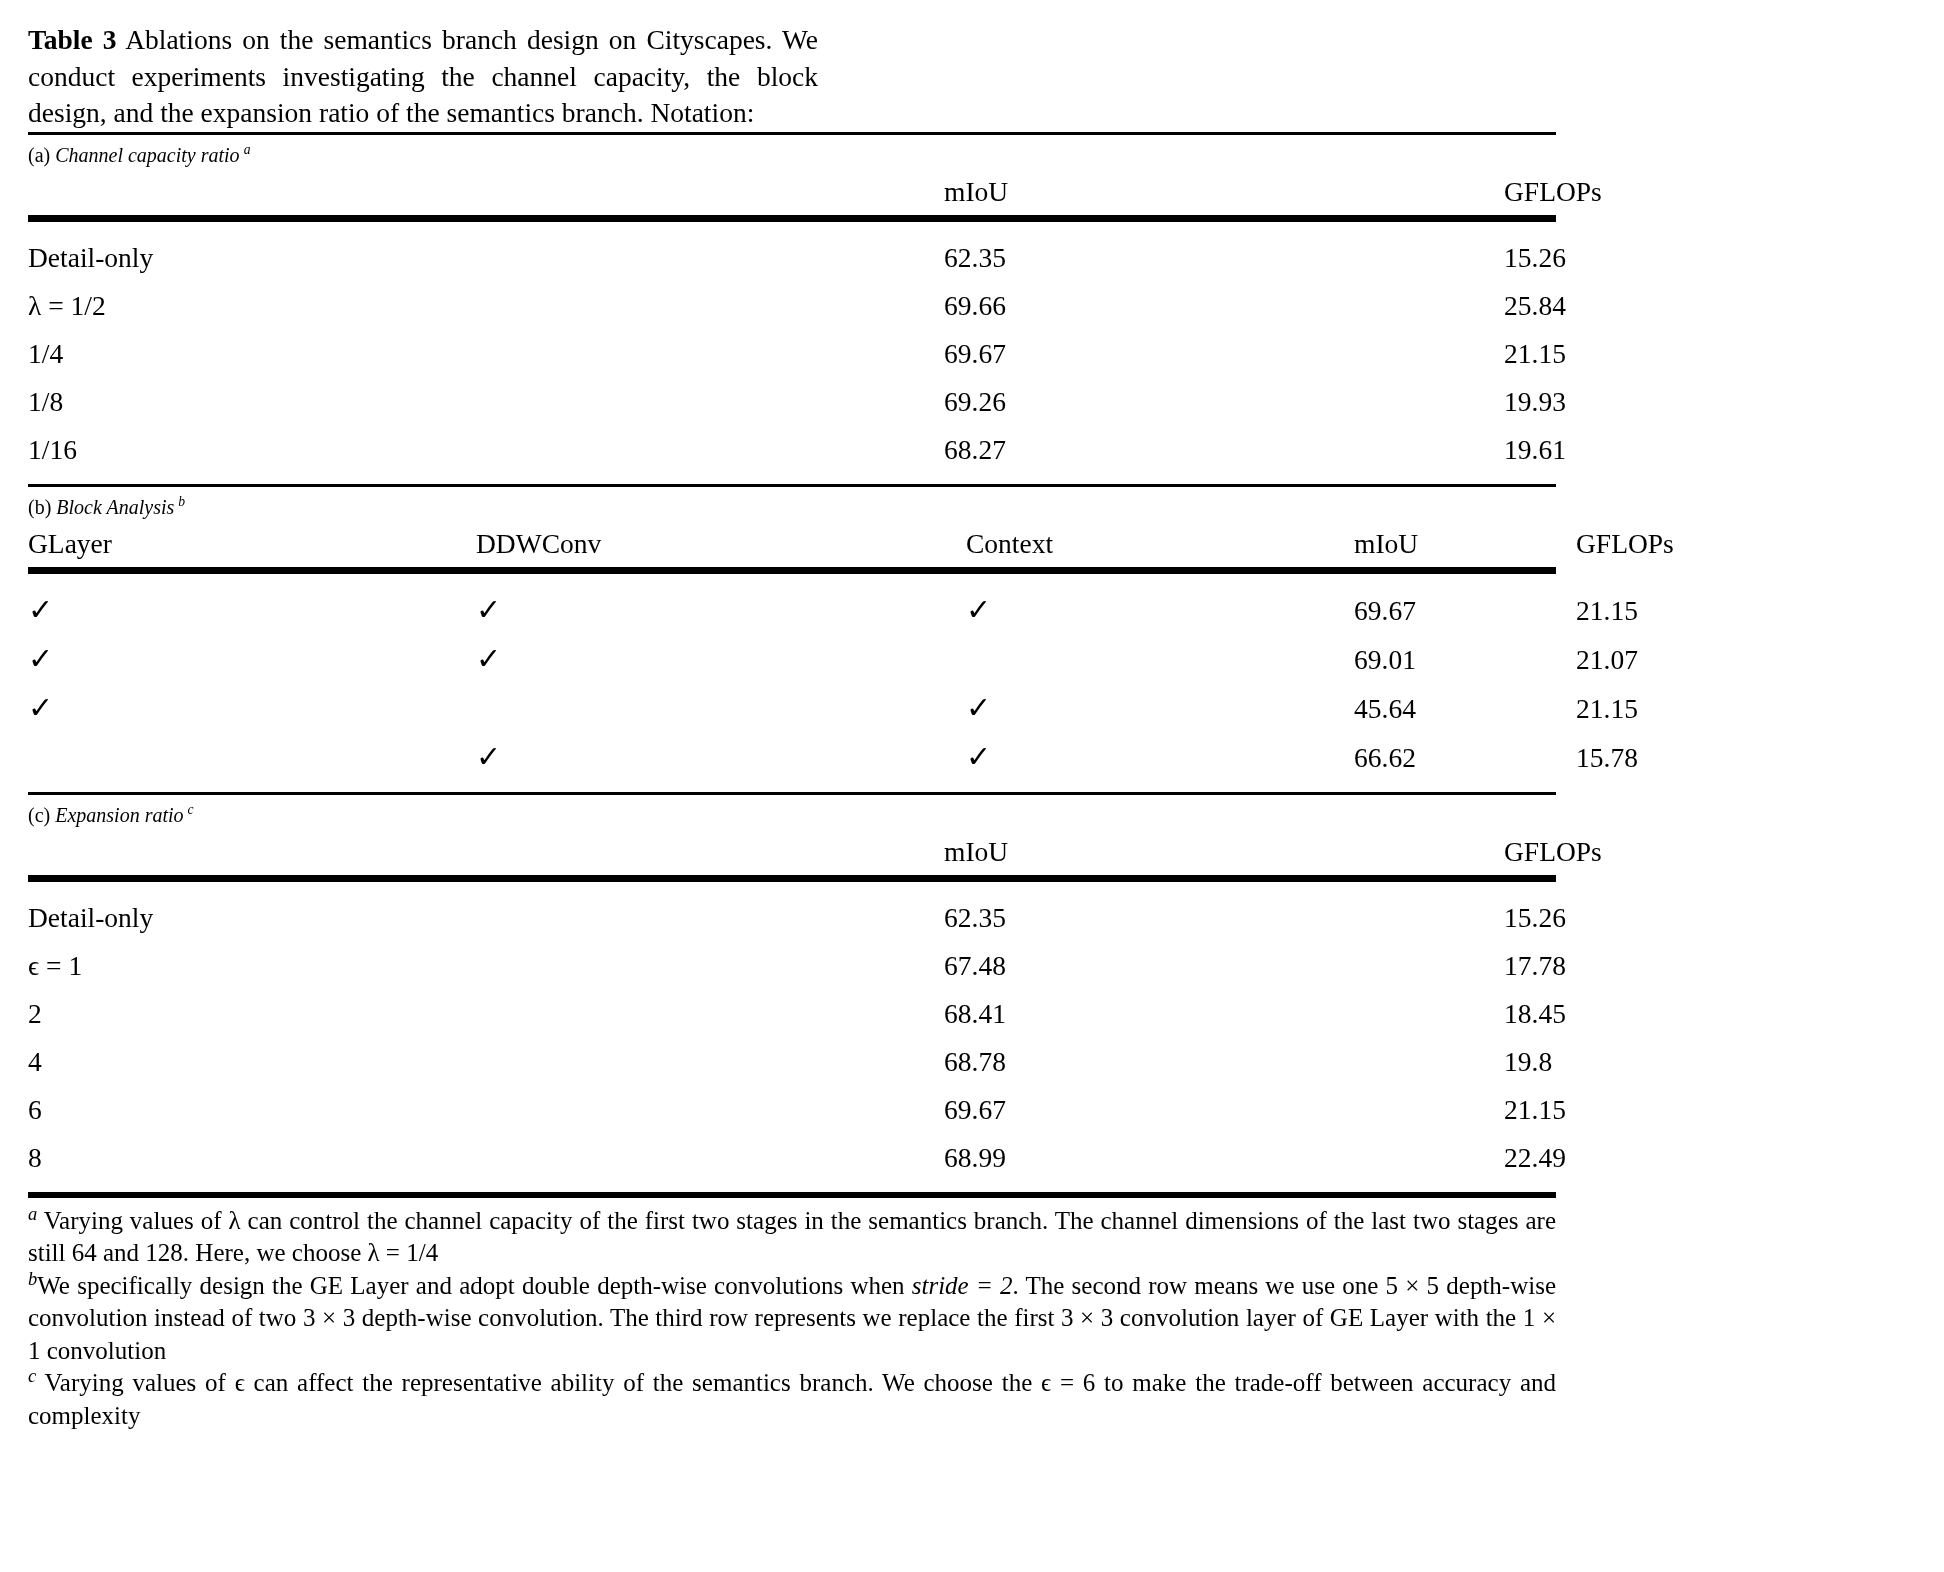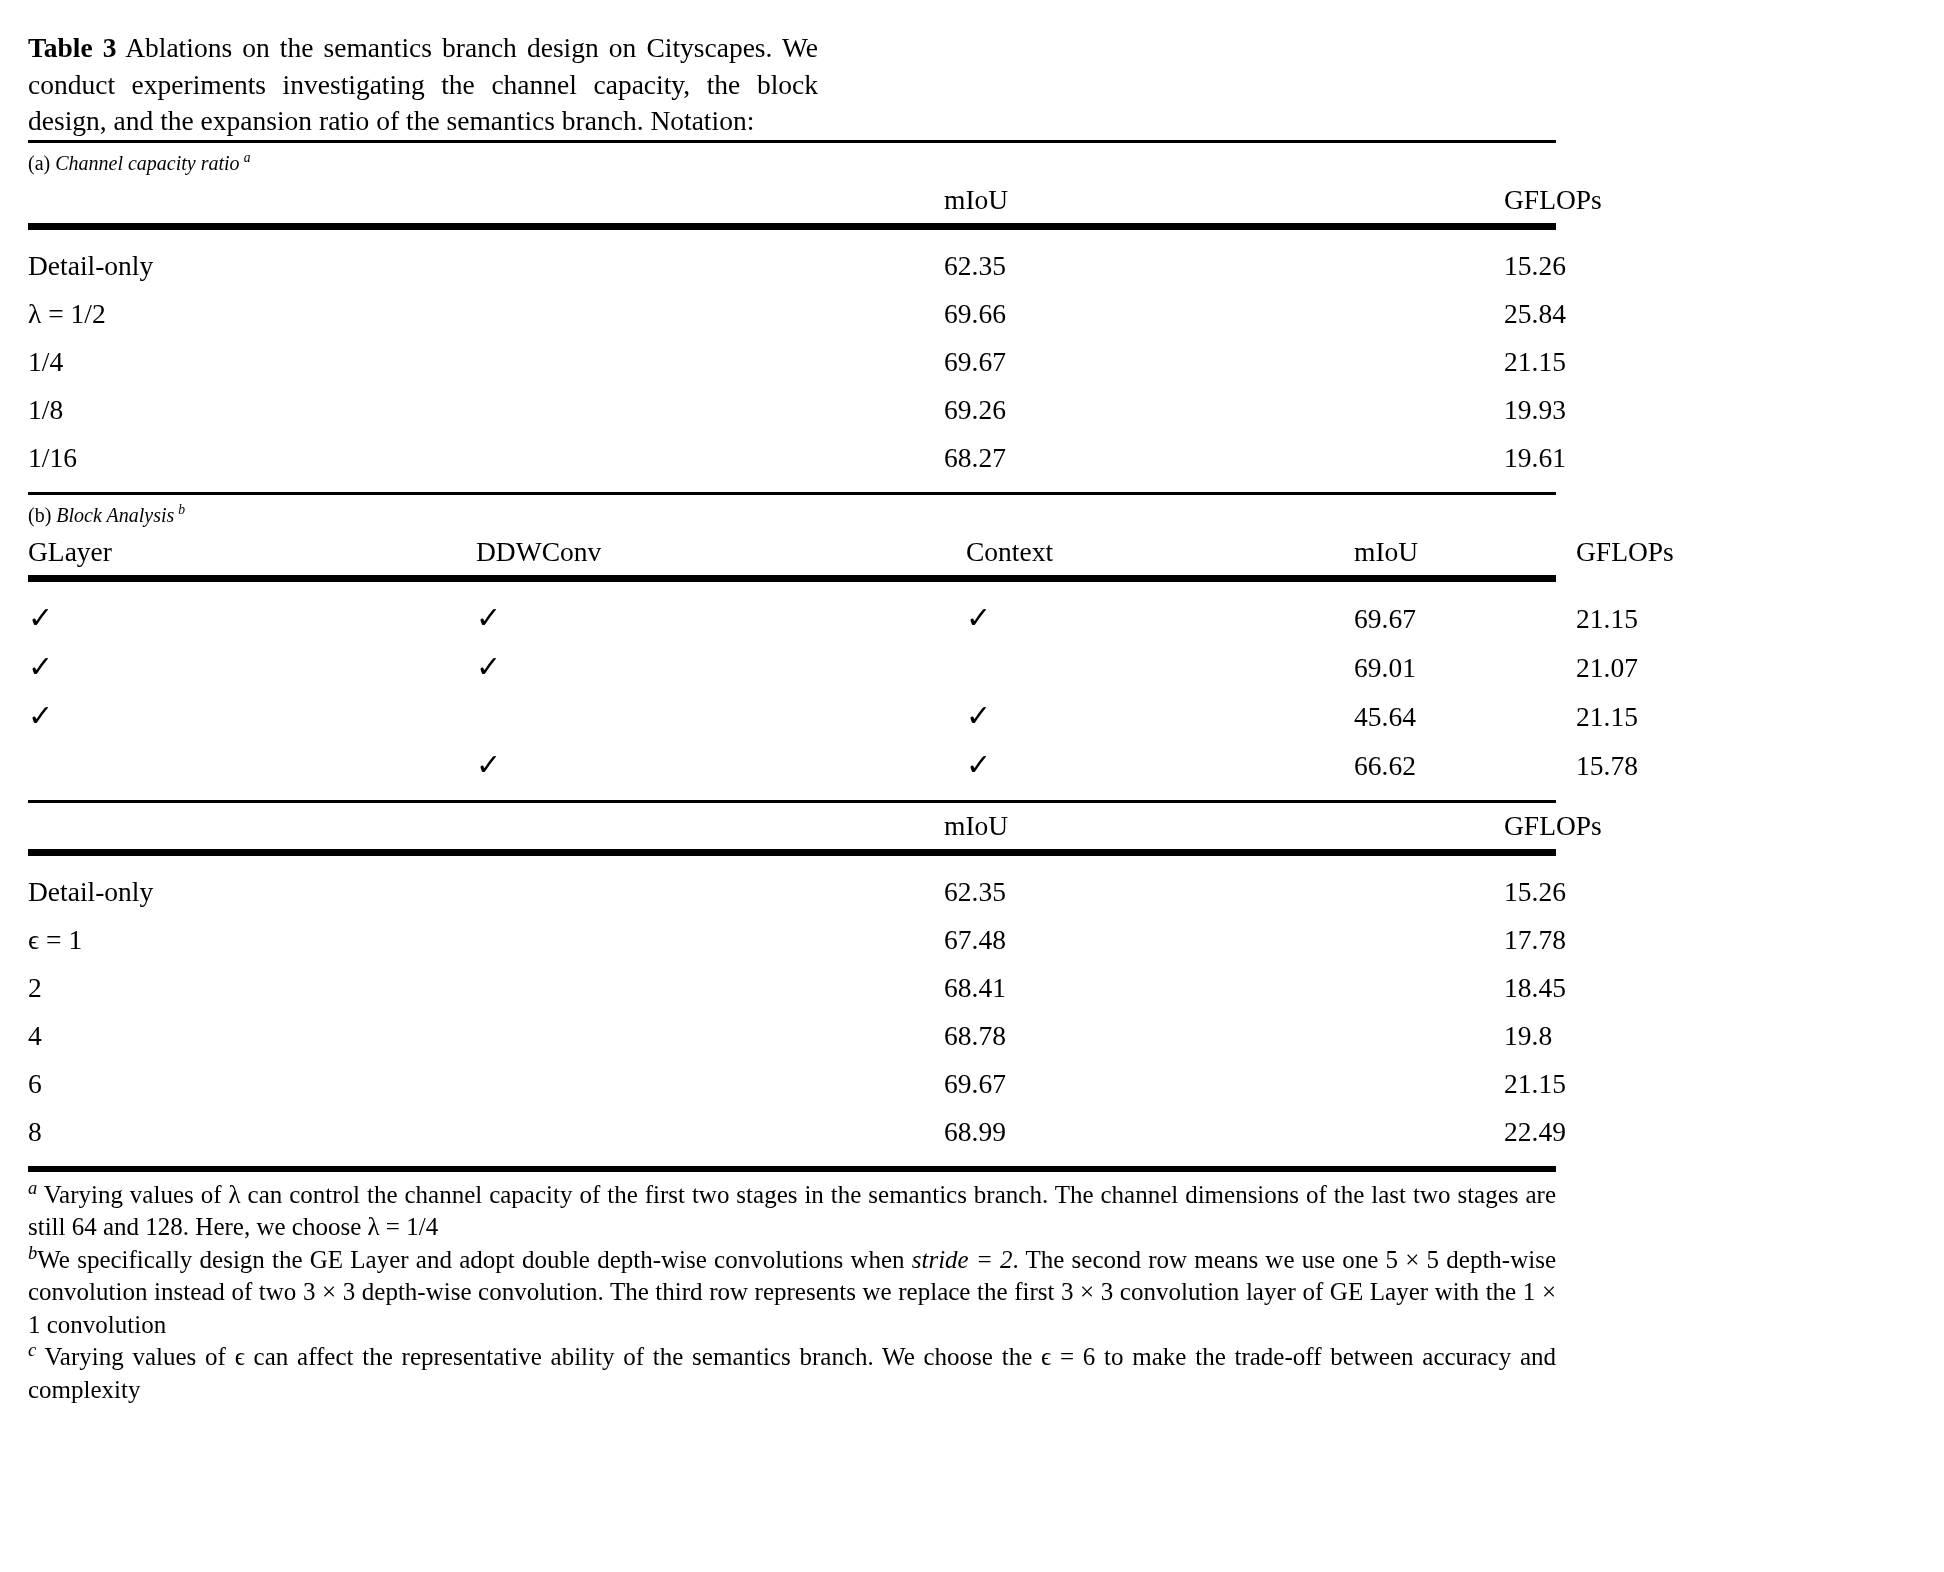--- a/index.html
+++ b/index.html
@@ -12,21 +12,21 @@
     height: 1572px;
     font-family: "Liberation Serif", "DejaVu Serif", serif;
     color: #000000;
     overflow: hidden;
   }
   .page {
     position: relative;
     width: 1584px;
     height: 1572px;
     box-sizing: border-box;
-    padding: 16px 28px;
+    padding: 8px 28px;
   }
 
   
   .caption {
     display: flex;
     gap: 40px;
     padding-top: 14px;
     font-size: 27.5px;
     line-height: 1.33;
     text-align: justify;
@@ -266,20 +266,24 @@
         <td class="check">✓</td>
         <td class="check">✓</td>
         <td class="r">66.62</td>
         <td class="r">15.78</td>
       </tr>
     </tbody>
   </table>
 
   <div class="rule-thin"></div>
 
+  <div class="section-label">
+    <span class="non-ital">(c)</span>
+    <span>Expansion ratio</span><sup class="fn">c</sup>
+  </div>
 
   <table class="tbl">
     <colgroup>
         <col class="col-a1">
         <col class="col-a2">
         <col class="col-a3">
       </colgroup>
     <thead>
       <tr>
         <th></th>

